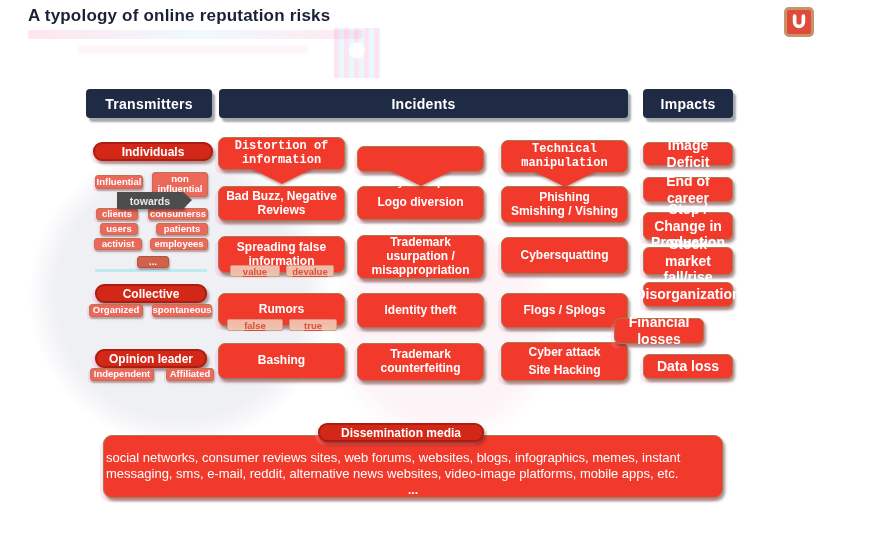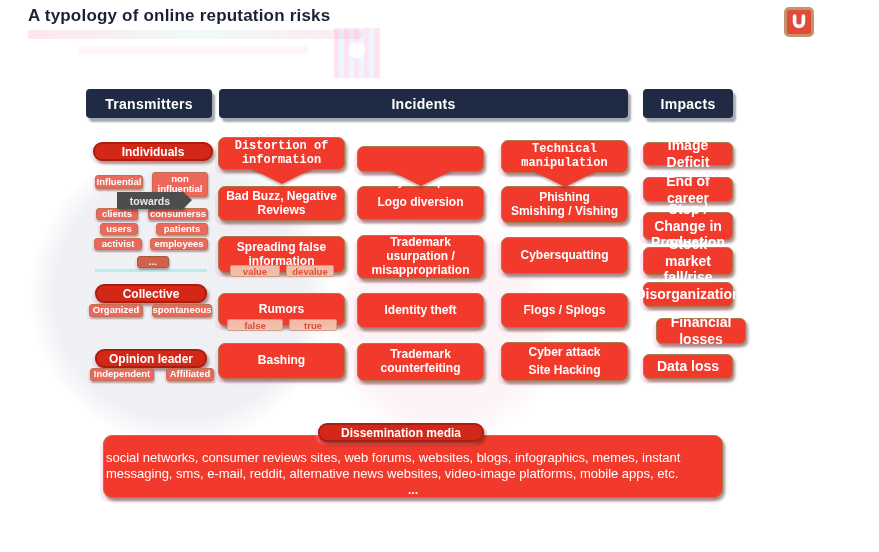--- a/index.html
+++ b/index.html
@@ -41,21 +41,21 @@
        justify-content:center;text-align:center;color:#fff;font-weight:700;font-size:12px;
        box-shadow:2px 3px 3px rgba(84,36,24,.45),-3px 3px 0 rgba(255,150,205,.22);z-index:2;}
   
   .tag{background:#eb685b;border:1px solid #bd7350;border-radius:3px;color:#fff;font-weight:700;
        font-size:9.5px;line-height:1.1;display:flex;align-items:center;justify-content:center;text-align:center;
        padding:1px 3px;box-shadow:1px 2px 2px rgba(84,36,24,.35),-2px 2px 0 rgba(255,150,205,.25);z-index:2;}
   .tagdk{background:#d2614b;border-color:#a85a3e;}
   
   .subtag{background:rgba(243,198,178,.92);border:1px solid rgba(190,122,92,.55);border-radius:2px;
        color:#d8513c;font-weight:700;font-size:9.5px;display:flex;align-items:center;justify-content:center;
-       padding:0 3px;z-index:3;}
+       padding:0 3px;z-index:3;text-decoration:underline;}
   
   .towards{background:#4d4d4d;color:#e9e9e9;font-size:10.5px;font-weight:600;display:flex;align-items:center;
        justify-content:center;box-shadow:2px 2px 3px rgba(0,0,0,.4);z-index:4;}
   .towards::after{content:"";position:absolute;right:-9px;top:0;width:0;height:0;
        border-left:9px solid #4d4d4d;border-top:8px solid transparent;border-bottom:9px solid transparent;}
   .cyanline{left:95px;top:269px;width:112px;height:3px;background:rgba(176,233,238,.8);z-index:1;}
   
   .dissbox{align-items:flex-start;justify-content:flex-start;padding:14px 2px 4px;font-size:13px;
        font-weight:400;text-align:left;line-height:1.2;border-radius:9px;}
   .dots{width:100%;text-align:center;font-weight:700;font-size:12px;margin-top:2px;}
@@ -142,21 +142,21 @@
   <div class="abs red" style="left:501px;top:342px;width:127px;height:39px;">
     <span>Cyber attack</span>
     <span style="margin-top:4px;">Site Hacking</span>
   </div>
 
   <div class="abs red sm" style="left:643px;top:142px;width:90px;height:24px;">Image Deficit</div>
   <div class="abs red sm" style="left:643px;top:177px;width:90px;height:25px;">End of career</div>
   <div class="abs red sm" style="left:643px;top:212px;width:90px;height:28px;">Stop / Change in Production</div>
   <div class="abs red sm" style="left:643px;top:247px;width:90px;height:28px;">Stock market fall/rise</div>
   <div class="abs red sm" style="left:643px;top:282px;width:90px;height:25px;">Disorganization</div>
-  <div class="abs red sm" style="left:656px;top:318px;width:90px;height:26px;">Financial losses</div>
+  <div class="abs red sm" style="left:614px;top:318px;width:90px;height:26px;">Financial losses</div>
   <div class="abs red sm" style="left:643px;top:354px;width:90px;height:25px;">Data loss</div>
 
   <div class="abs darkred" style="left:318px;top:423px;width:166px;height:19px;z-index:3;">Dissemination media</div>
   <div class="abs red dissbox" style="left:103px;top:435px;width:620px;height:63px;">
     <span>social networks, consumer reviews sites, web forums, websites, blogs, infographics, memes, instant messaging, sms, e-mail, reddit, alternative news websites, video-image platforms, mobile apps, etc.</span>
     <span class="dots">...</span>
   </div>
 
 </div>
 

